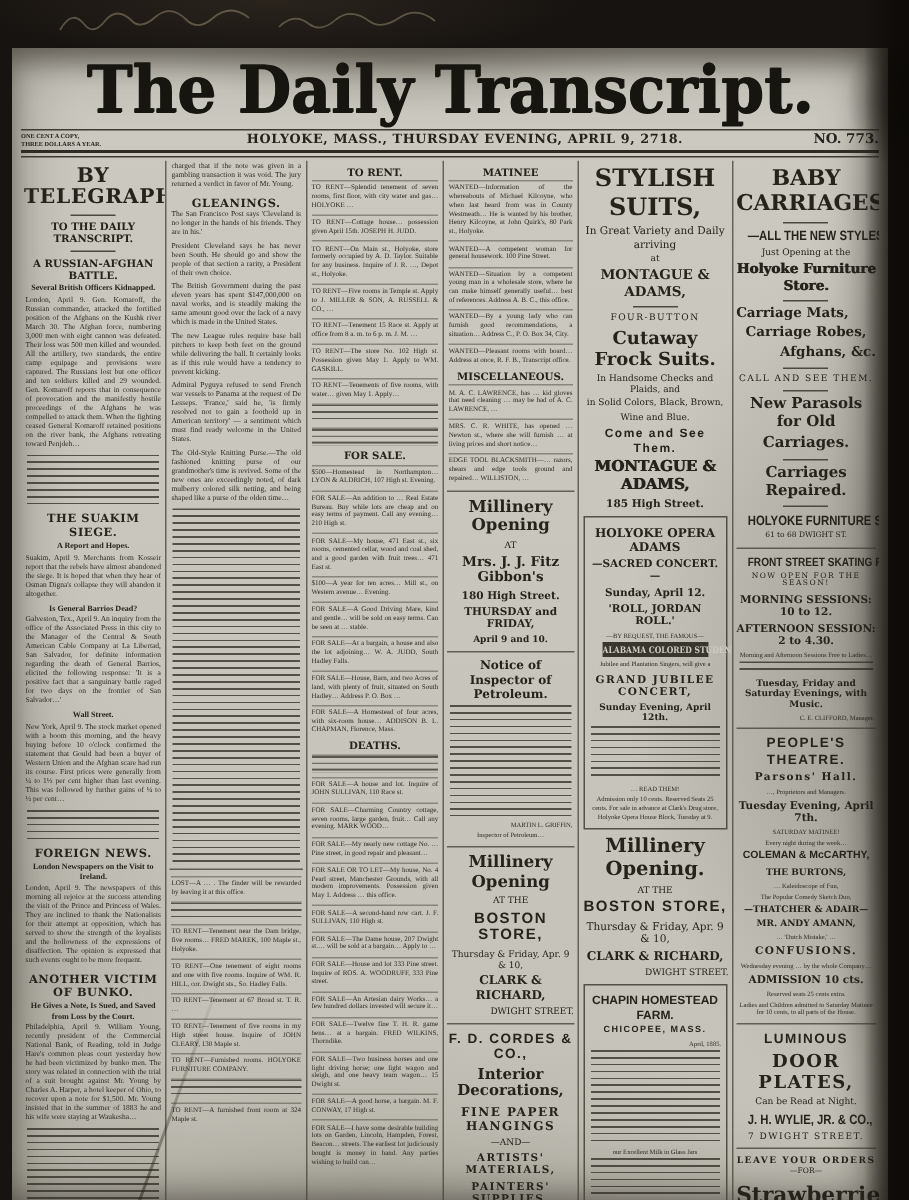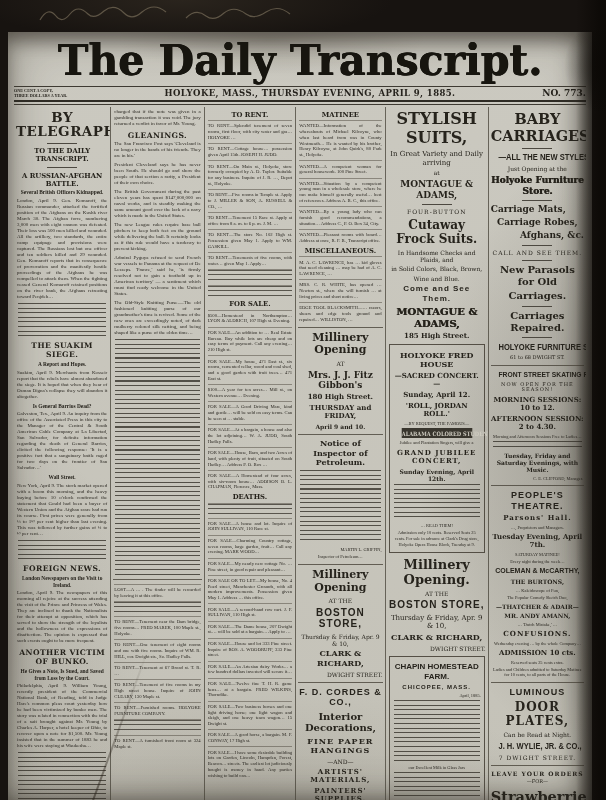--- a/index.html
+++ b/index.html
@@ -72,21 +72,21 @@
   </svg>
 
   <div class="page">
     <div class="mast">The Daily Transcript.</div>
     <div class="mrule"></div>
     <div class="dl">
       <div class="price">
         <span style="display:block">ONE CENT A COPY,</span>
         <span style="display:block">THREE DOLLARS A YEAR.</span>
       </div>
-      <div class="date">HOLYOKE, MASS., THURSDAY EVENING, APRIL 9, 1885.</div>
+      <div class="date">HOLYOKE, MASS., THURSDAY EVENING, APRIL 9, 2718.</div>
       <div class="issue">NO. 773.</div>
     </div>
     <div class="thick"></div>
     <div class="mrule2"></div>
 
     <div class="cols">
       <div class="col w1">
           <div class="blk h1">BY TELEGRAPH.</div>
           <div class="blk rule"></div>
           <div class="blk h3">TO THE DAILY TRANSCRIPT.</div>
@@ -213,21 +213,21 @@
           <div class="blk rule"></div>
           <div class="blk a6 c spc nb">FOUR-BUTTON</div>
           <div class="blk a12 c">Cutaway Frock Suits.</div>
           <div class="blk a6 c nb">In Handsome Checks and Plaids, and</div>
           <div class="blk a6 c nb">in Solid Colors, Black, Brown,</div>
           <div class="blk a6 c nb">Wine and Blue.</div>
           <div class="blk a8 c spc sans">Come and See Them.</div>
           <div class="blk a10 c gothic">MONTAGUE &amp; ADAMS,</div>
           <div class="blk a7 c">185 High Street.</div>
           <div class="blk box">
-            <div class="blk a8 c">HOLYOKE FRED HOUSE</div>
+            <div class="blk a8 c">HOLYOKE OPERA ADAMS</div>
             <div class="blk a7 c">—SACRED CONCERT.—</div>
             <div class="blk a7 c">Sunday, April 12.</div>
             <div class="blk a7 c">'ROLL, JORDAN ROLL.'</div>
             <div class="blk tiny c">—BY REQUEST, THE FAMOUS—</div>
             <div class="blk a6 c rev cond">ALABAMA COLORED STUDENTS</div>
             <div class="blk tiny c">Jubilee and Plantation Singers, will give a</div>
             <div class="blk a7 c spc">GRAND JUBILEE CONCERT,</div>
             <div class="blk a6 c it">Sunday Evening, April 12th.</div>
             <div class="blk greek" style="height: 36px;"></div>
             <div class="blk tiny c">… READ THEM!</div>

